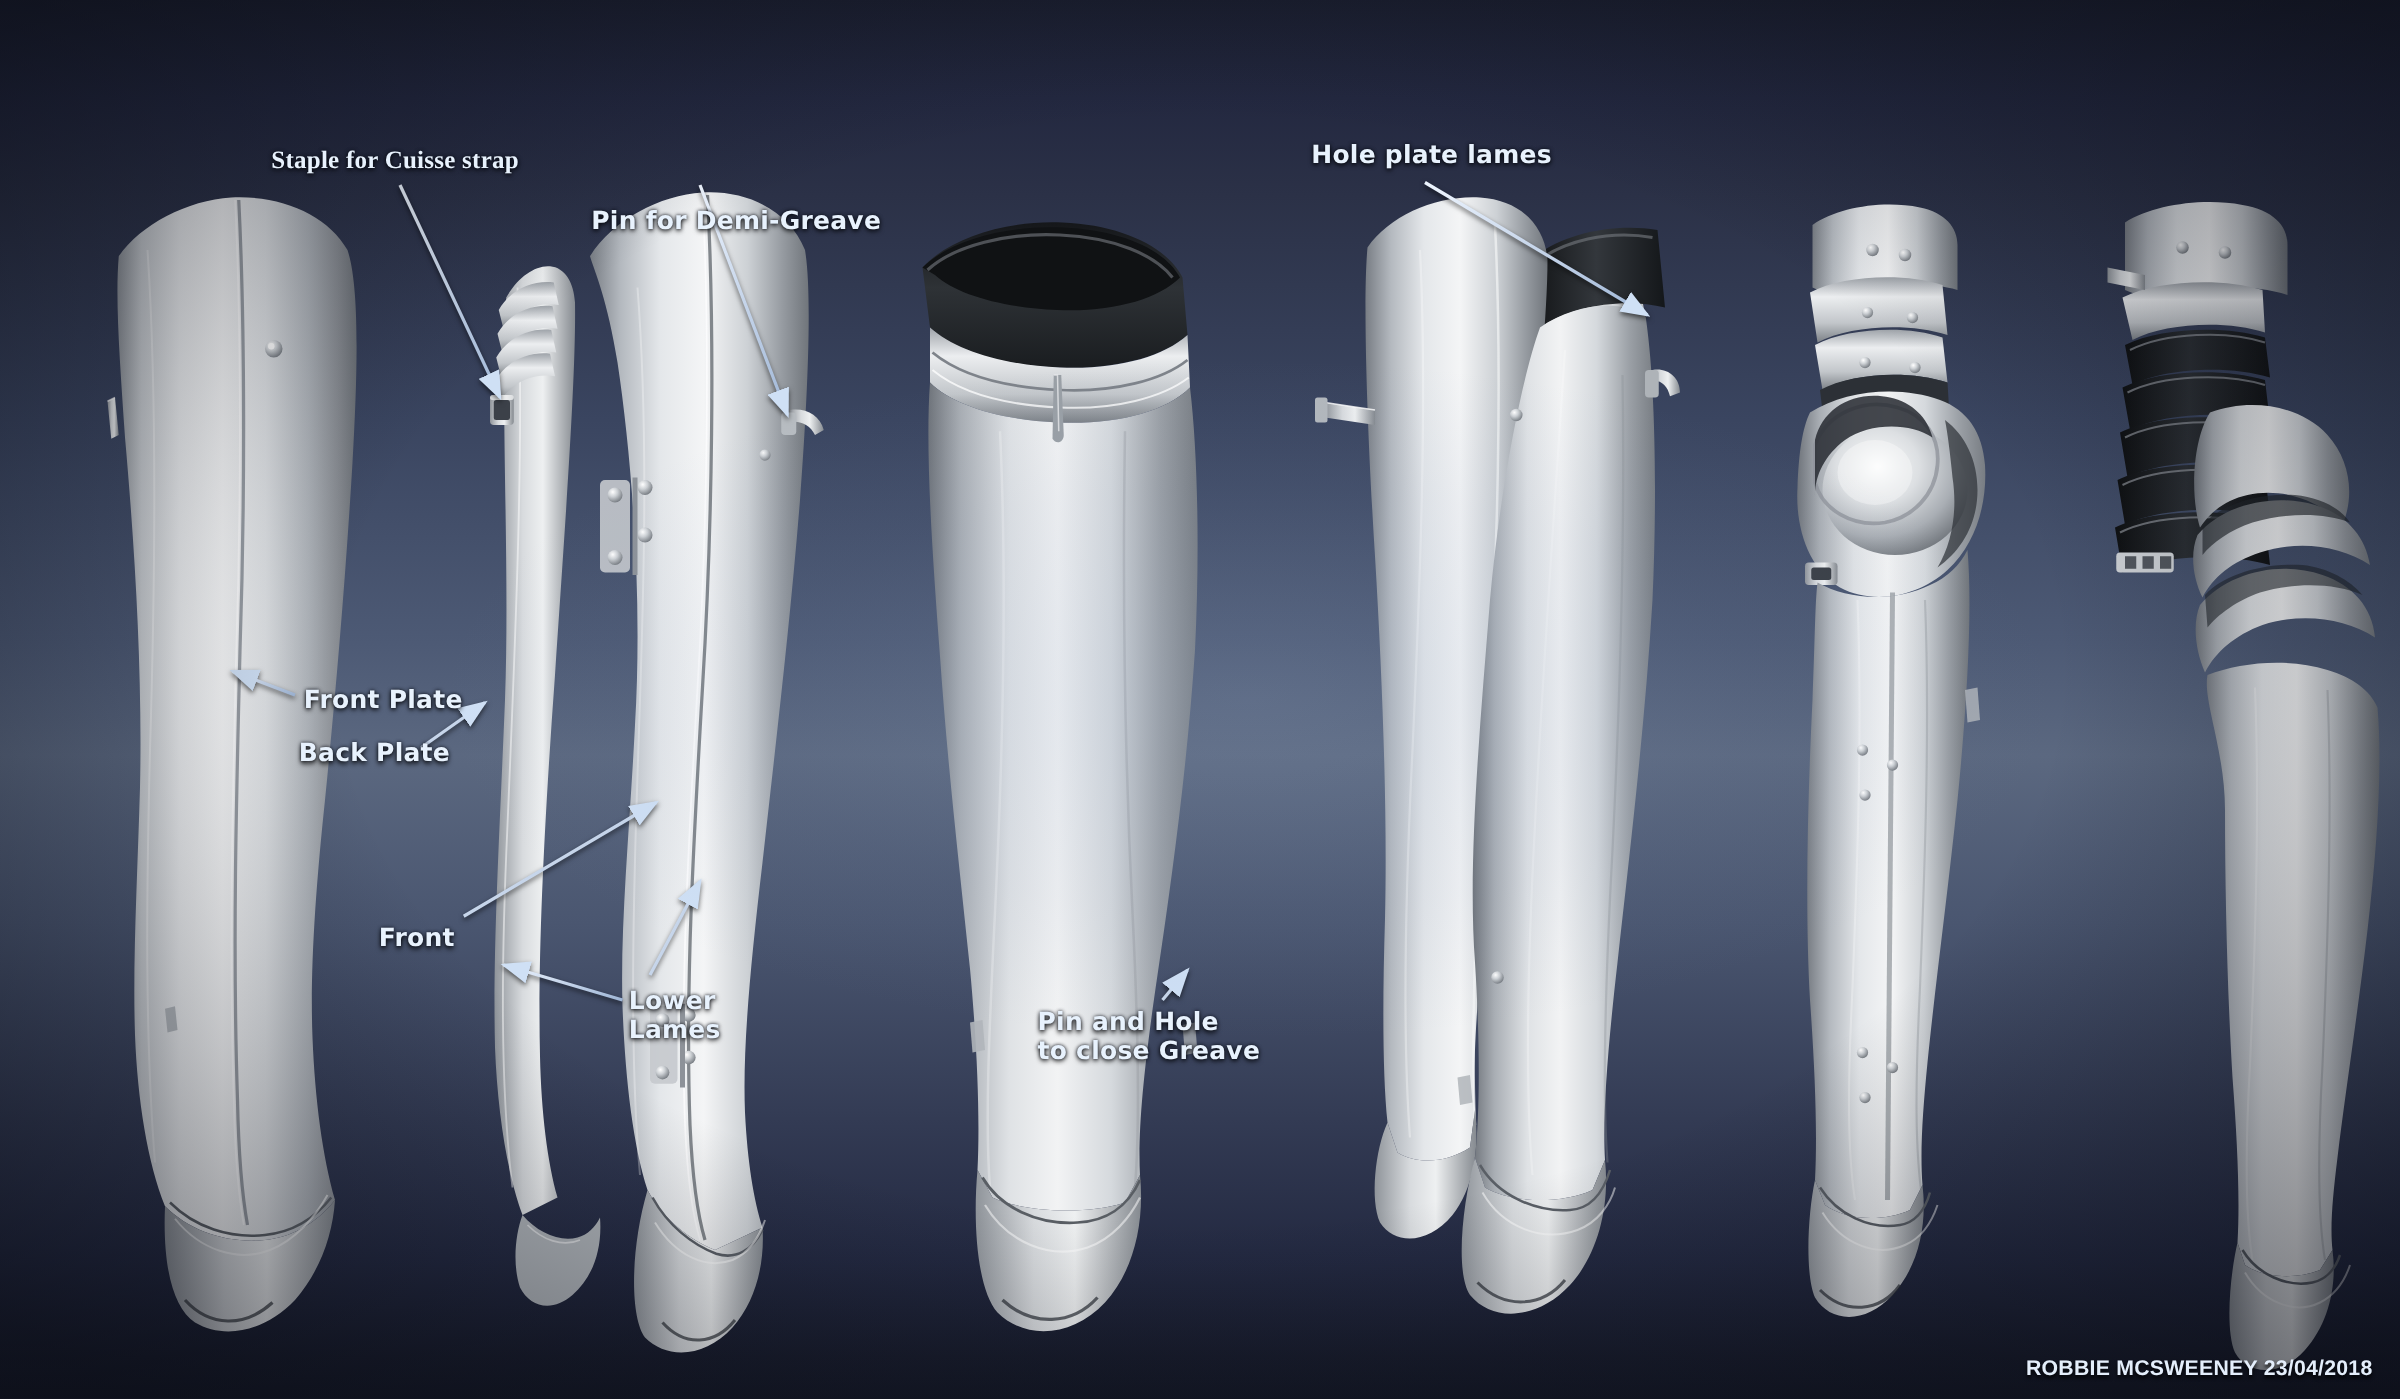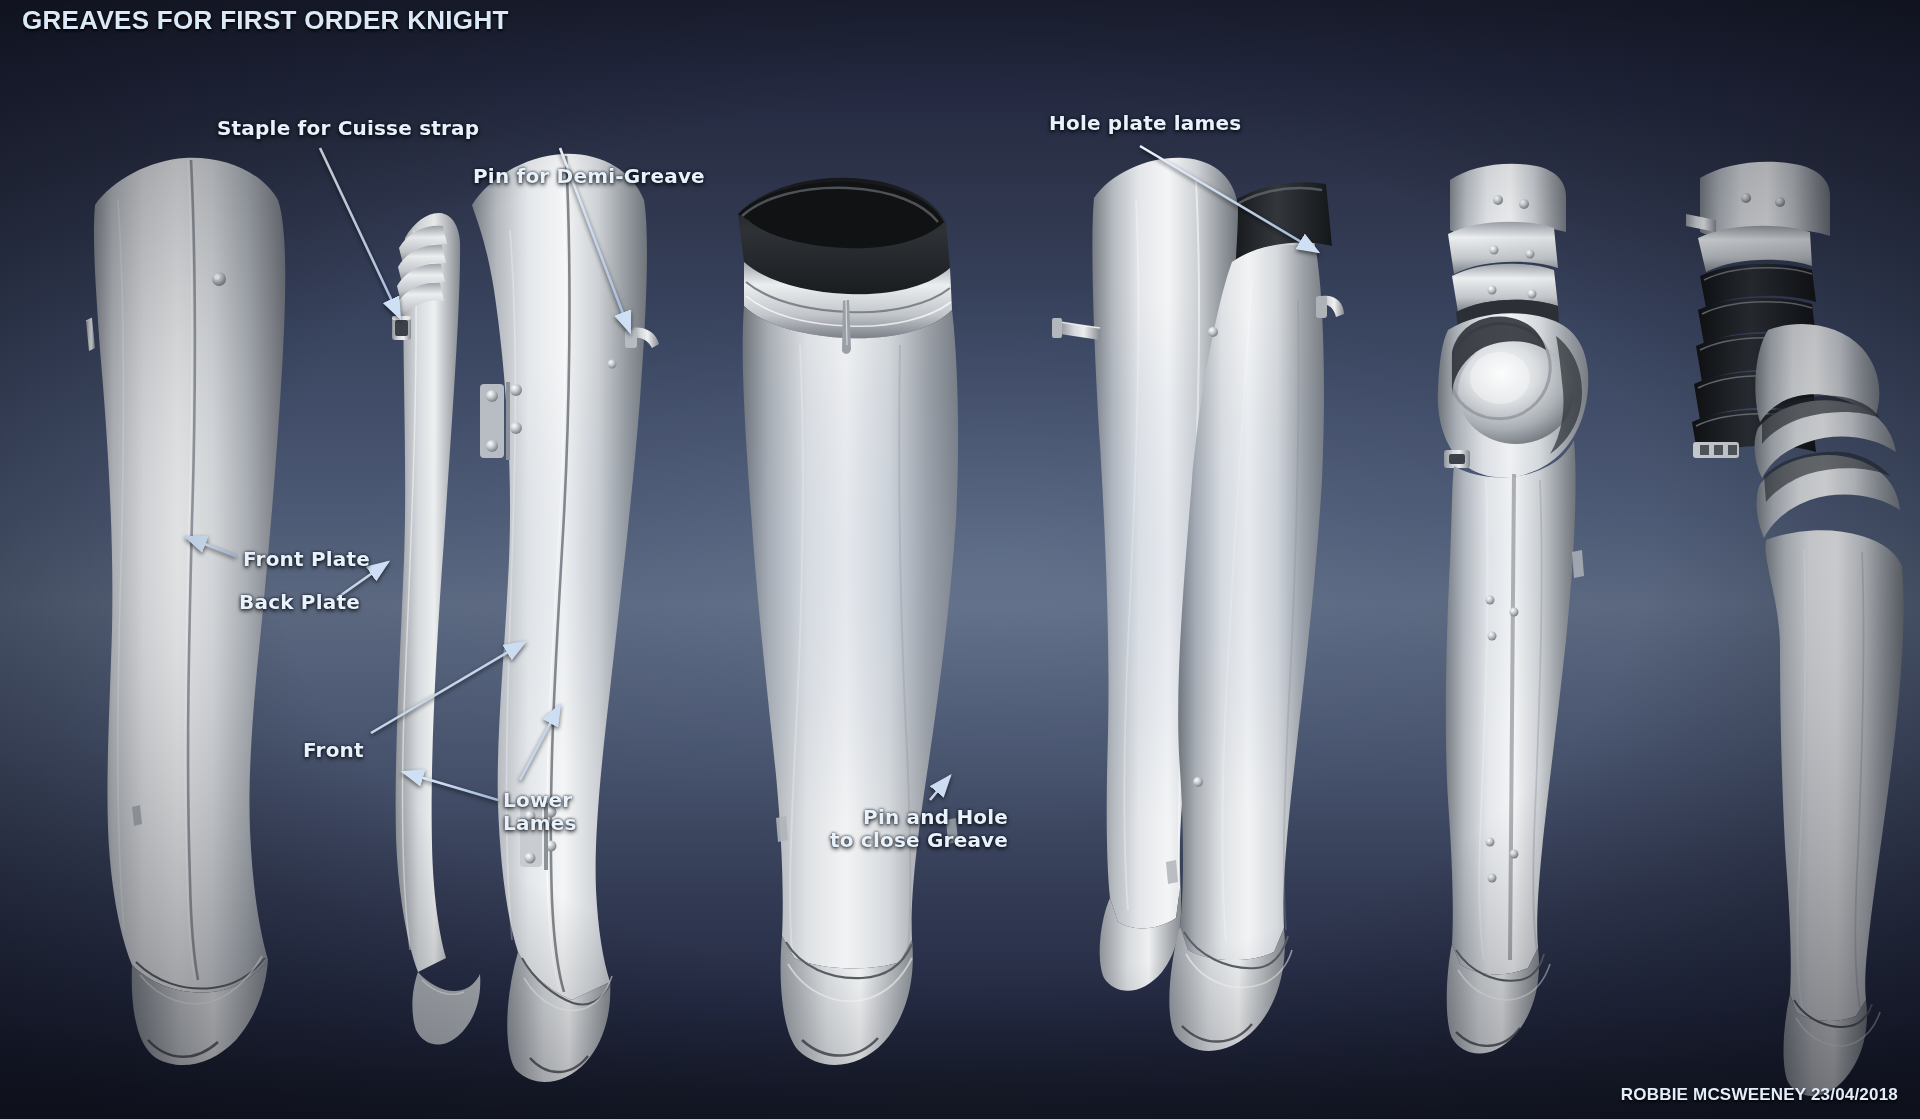--- a/index.html
+++ b/index.html
@@ -488,27 +488,26 @@
       <path d="M371,733 L525,642"></path>
       <path d="M498,800 L403,772"></path>
       <path d="M520,780 L560,705"></path>
       <path d="M930,800 L950,776"></path>
     </g>
   </svg>
 
   <div id="glow"></div>
   <div id="vignette"></div>
 
-  <div class="title">GREAVES FOR FIRST ORDER KNIGHT</div>
   <div class="signature">ROBBIE MCSWEENEY 23/04/2018</div>
 
-  <div class="label" style="left:217px;top:117px;">Staple for Cuisse strap</div>
+  <div class="label" style="left:217px;top:117px;font-family:Liberation Serif, serif;">Staple for Cuisse strap</div>
   <div class="label" style="left:473px;top:117px;margin-top:48px;">Pin for Demi-Greave</div>
   <div class="label" style="left:1049px;top:112px;">Hole plate lames</div>
   <div class="label" style="left:243px;top:548px;text-align:right;">Front Plate</div>
   <div class="label" style="left:239px;top:591px;text-align:right;">Back Plate</div>
   <div class="label" style="left:303px;top:739px;">Front</div>
   <div class="label" style="left:503px;top:789px;">Lower
 Lames</div>
-  <div class="label" style="left:830px;top:806px;text-align:right;">Pin and Hole
+  <div class="label" style="left:830px;top:806px;">Pin and Hole
 to close Greave</div>
 
 </div>
 
 </body></html>

